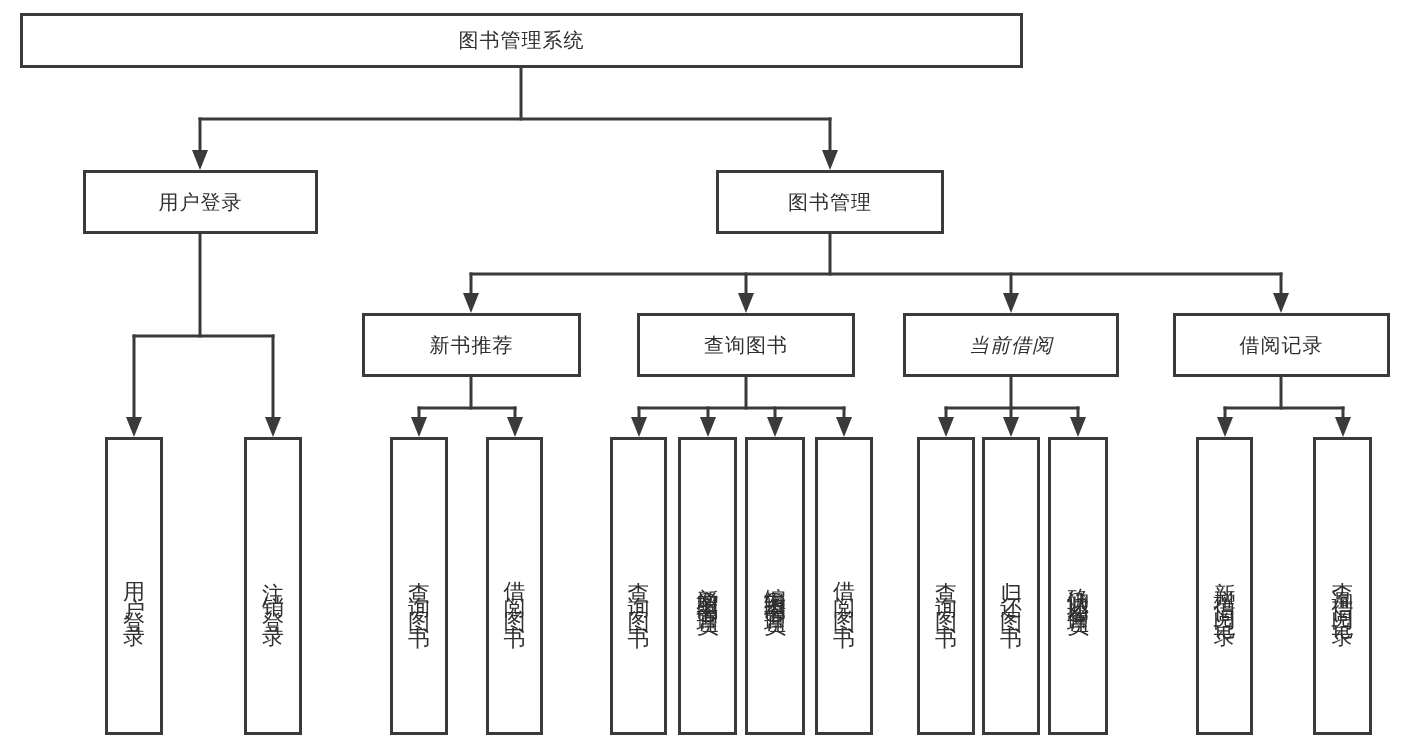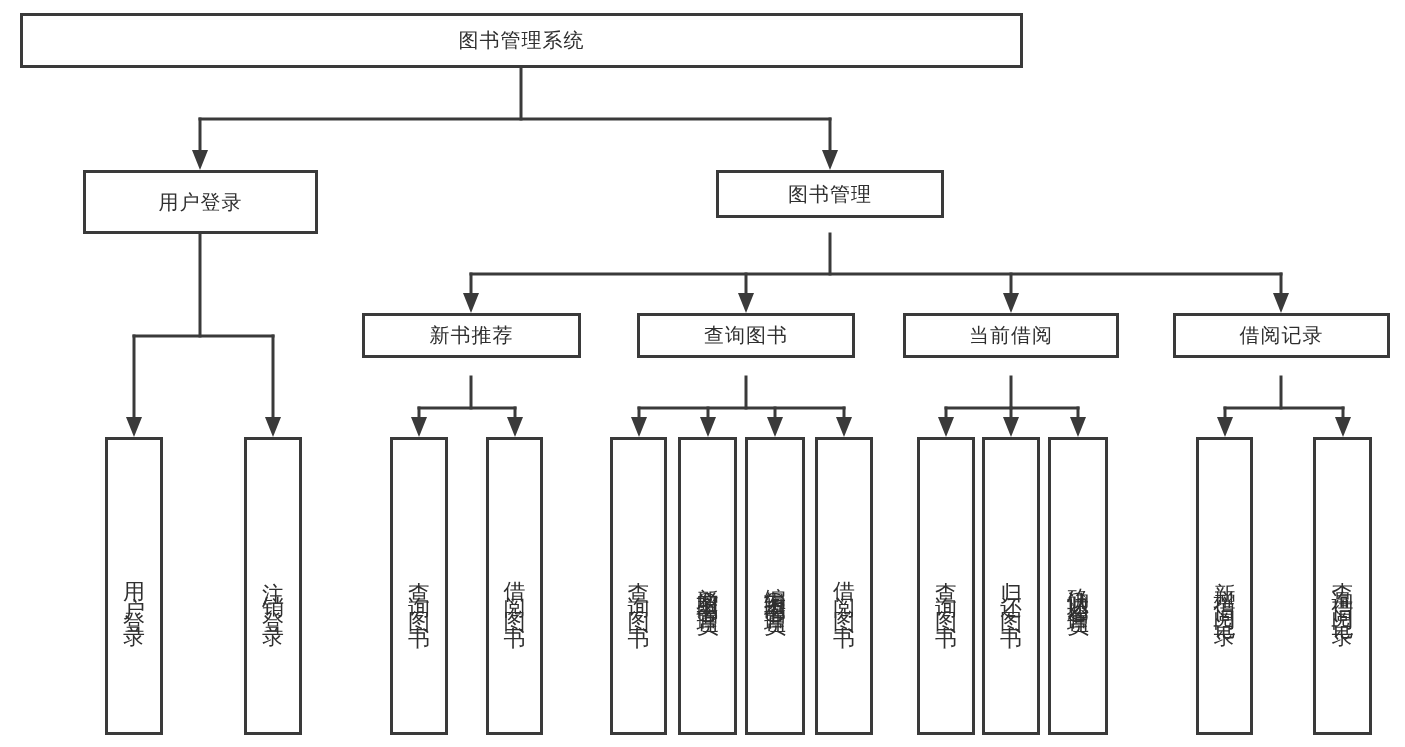--- a/index.html
+++ b/index.html
@@ -24,25 +24,25 @@
     background:var(--background);
     border:3px solid var(--line);
     box-sizing:border-box;
     display:flex;align-items:center;justify-content:center;
   }
   .hlabel{
     font-size:20px;color:var(--text);letter-spacing:1px;white-space:nowrap;
   }
   .root-box{left:20px;top:13px;width:1003px;height:55px;}
   .lvl2-user{left:83px;top:170px;width:235px;height:64px;}
-  .lvl2-book{left:716px;top:170px;width:228px;height:48px;justify-content:center;}
-  .lvl3{top:313px;height:45px;}
+  .lvl2-book{left:716px;top:170px;width:228px;height:64px;justify-content:center;}
+  .lvl3{top:313px;height:64px;}
   .l3-a{left:362px;width:219px;}
   .l3-b{left:637px;width:218px;}
-  .l3-c{left:903px;width:216px;}
+  .l3-c{left:903px;width:216px;font-style:italic;}
   .l3-d{left:1173px;width:217px;}
   .leaf{top:437px;height:298px;}
   .vtext{
     writing-mode:vertical-rl;
     text-orientation:mixed;
     font-size:22px;color:var(--text);
     line-height:1;white-space:nowrap;
   }
   .sp4{letter-spacing:15px;margin-bottom:-15px;}
   .sp6{letter-spacing:9px;margin-bottom:-9px;}

